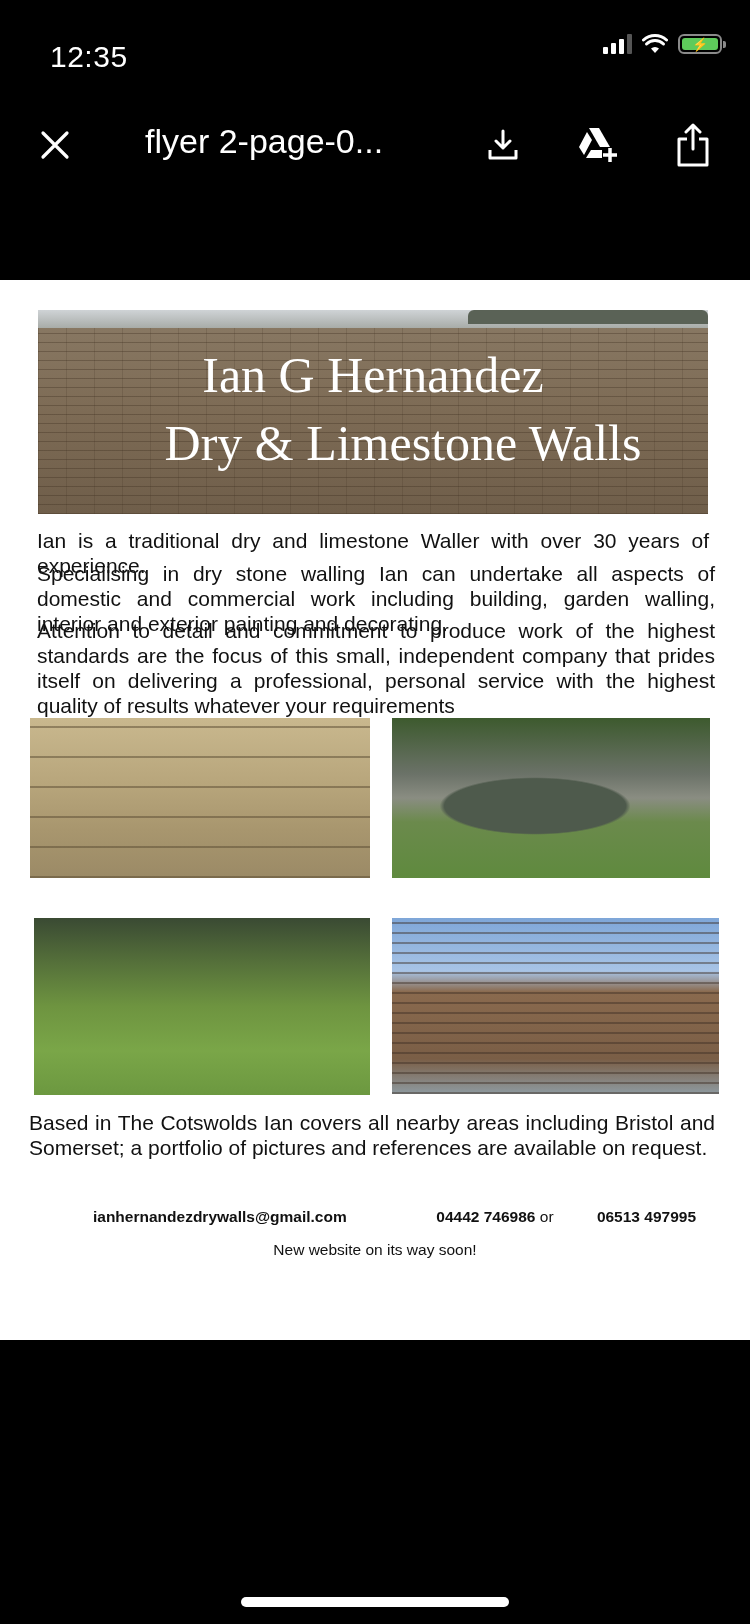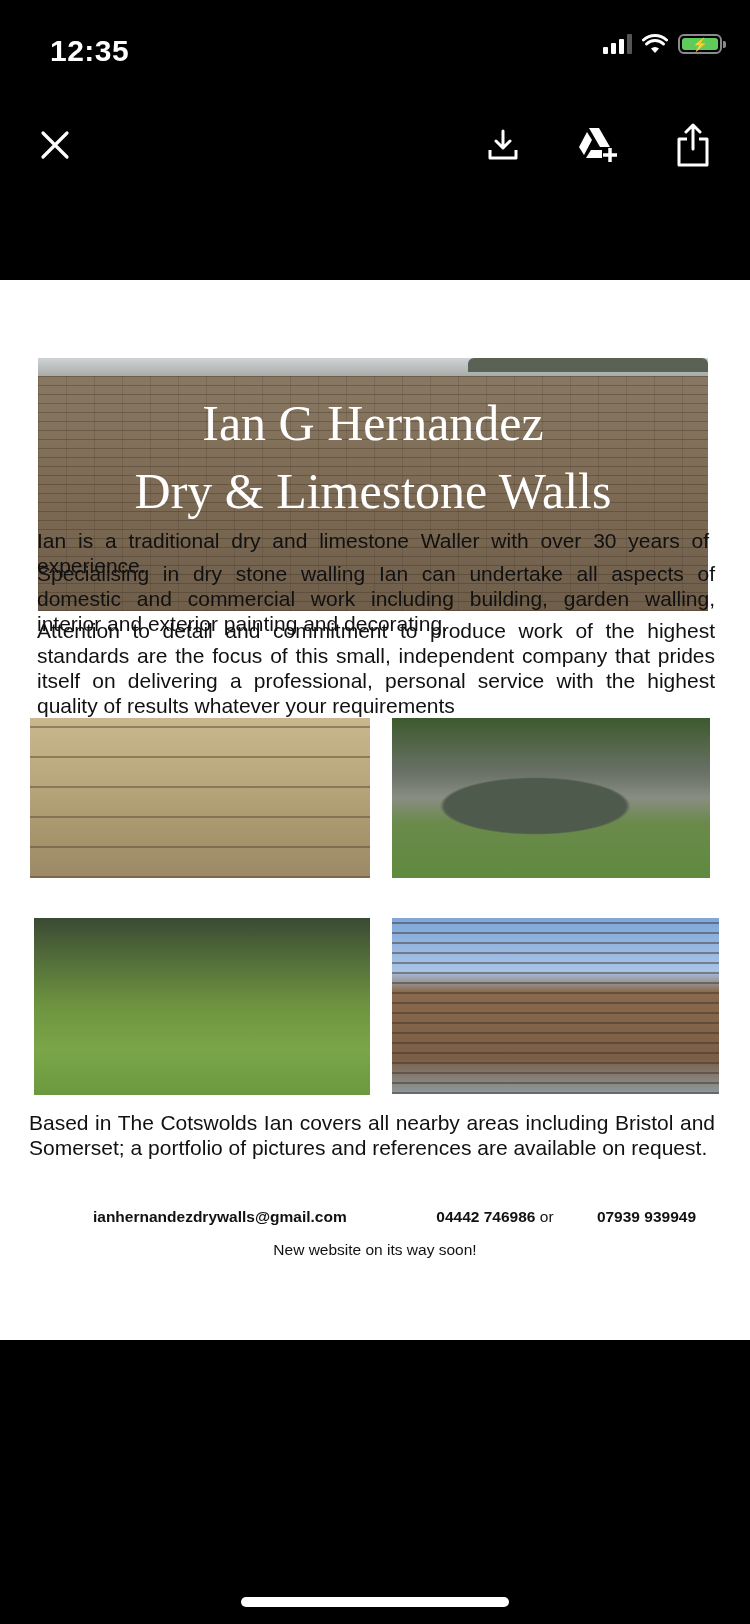--- a/index.html
+++ b/index.html
@@ -1,41 +1,40 @@
 <!DOCTYPE html>
 <html><head>
 <meta charset="utf-8">
 <style>
   html, body { margin:0; padding:0; }
   body { width:750px; height:1624px; background:#000; position:relative; overflow:hidden; font-family:"Liberation Sans", sans-serif; }
   .status-bar { position:absolute; left:0; top:0; width:750px; height:90px; }
-  .time { position:absolute; left:50px; top:34px; color:#fff; font-weight:bold; font-size:30px; letter-spacing:0.5px; }
+  .time { position:absolute; left:50px; top:40px; color:#fff; font-weight:normal; font-size:30px; letter-spacing:0.5px; }
   .status-icons { position:absolute; right:28px; top:34px; display:flex; align-items:center; gap:10px; }
   .signal { display:flex; align-items:flex-end; gap:3px; height:20px; }
   .signal span { width:5px; background:#fff; border-radius:1px; }
   .signal span.dim { background:#555; }
   .battery { width:44px; height:20px; border:2px solid #8a8a8a; border-radius:6px; position:relative; box-sizing:border-box; padding:2px; }
   .battery .fill { width:100%; height:100%; background:#5ecb5b; border-radius:3px; display:flex; align-items:center; justify-content:center; color:#fff; font-size:13px; font-weight:bold; }
   .battery::after { content:""; position:absolute; right:-6px; top:5px; width:3px; height:7px; background:#8a8a8a; border-radius:0 2px 2px 0; }
   .toolbar { position:absolute; left:0; top:100px; width:750px; height:90px; }
   .tb-btn { position:absolute; top:20px; width:50px; height:50px; display:flex; align-items:center; justify-content:center; cursor:pointer; }
   .doc-title { position:absolute; left:145px; top:22px; color:#fff; font-size:34px; white-space:nowrap; }
   .page { position:absolute; left:0; top:280px; width:750px; height:1060px; background:#fff; }
-  .banner { position:absolute; left:38px; top:30px; width:670px; height:253px; overflow:hidden;
+  .banner { position:absolute; left:38px; top:30px; width:670px; height:204px; overflow:hidden;
     background:
       repeating-linear-gradient(0deg, rgba(60,45,30,0.35) 0 1px, transparent 1px 9px),
       repeating-linear-gradient(90deg, rgba(60,45,30,0.18) 0 1px, transparent 1px 28px),
       linear-gradient(180deg, #8a7a65 0%, #7d6b55 50%, #6f5e4a 100%);
-    margin-top: 48px;
   }
   .banner .sky { position:absolute; left:0; top:0; width:100%; height:18px; background:linear-gradient(180deg,#cfd3d6,#a8aca8); }
   .banner .trees { position:absolute; right:0; top:0; width:240px; height:14px; background:#5a6256; border-radius:6px 6px 0 0; }
   .banner h1 { margin:0; position:absolute; left:0; width:100%; text-align:center; color:#fff; font-family:"Liberation Serif", serif; font-weight:normal; font-size:50px; line-height:1; }
   .banner .l1 { top:40px; }
-  .banner .l2 { top:108px; }
+  .banner .l2 { top:108px;padding-left:30px; }
   .para { position:absolute; color:#111; font-family:Liberation Sans, sans-serif; font-size:21px; line-height:25px; text-align:justify; }
   .photo { position:absolute; overflow:hidden; }
   .contact { position:absolute; left:0; width:750px; top:1252px; text-align:center; color:#111; font-size:15.5px; }
   .contact b { font-weight:bold;margin-left:39px; }
   .home-indicator { position:absolute; left:241px; top:1597px; width:268px; height:10px; background:#fff; border-radius:5px; }
 </style>
 </head>
 <body>
 
 <div class="status-bar">
@@ -57,20 +56,21 @@
     </div>
   </div>
 </div>
 
 <div class="toolbar">
   <div class="tb-btn" style="left:30px;">
     <svg width="30" height="30" viewBox="0 0 30 30">
       <path d="M3 3 L27 27 M27 3 L3 27" stroke="#fff" stroke-width="3.2" stroke-linecap="round"></path>
     </svg>
   </div>
+  <div class="doc-title">flyer 2-page-0...</div>
   <div class="tb-btn" style="left:478px;">
     <svg width="34" height="34" viewBox="0 0 34 34">
       <path d="M17 3 V20 M10 13 L17 20 L24 13" stroke="#fff" stroke-width="3" fill="none" stroke-linecap="round" stroke-linejoin="round"></path>
       <path d="M4 22 V30 H30 V22" stroke="#fff" stroke-width="3" fill="none" stroke-linejoin="round"></path>
     </svg>
   </div>
   <div class="tb-btn" style="left:572px;">
     <svg width="42" height="38" viewBox="0 0 42 38">
       <path d="M13 2 H23 L34 21 H24 Z" fill="#fff"></path>
       <path d="M11 6 L16 14 L8 29 L3 21 Z" fill="#fff"></path>
@@ -114,18 +114,18 @@
         repeating-linear-gradient(0deg, rgba(60,45,35,0.45) 0 2px, transparent 2px 10px),
         linear-gradient(180deg,#7ea6d8 0%,#a8c4e6 30%,#8a6a4e 42%,#7a5e46 80%,#8e9aa0 100%);"></div>
 
   <div class="para" style="left:29px; top:830px; width:686px;">Based in The Cotswolds Ian covers all nearby areas including Bristol and Somerset; a portfolio of pictures and references are available on request.</div>
 
   <div class="contact" style="top:928px;">
     <b>ianhernandezdrywalls@gmail.com</b>
     <span style="display:inline-block; width:42px;"></span>
     <b>04442 746986</b>
     <span>or</span>
-    <b>07939 939949</b>
+    <b>06513 497995</b>
   </div>
   <div class="contact" style="top:961px;">New website on its way soon!</div>
 </div>
 
 <div class="home-indicator"></div>
 
 </body></html>

